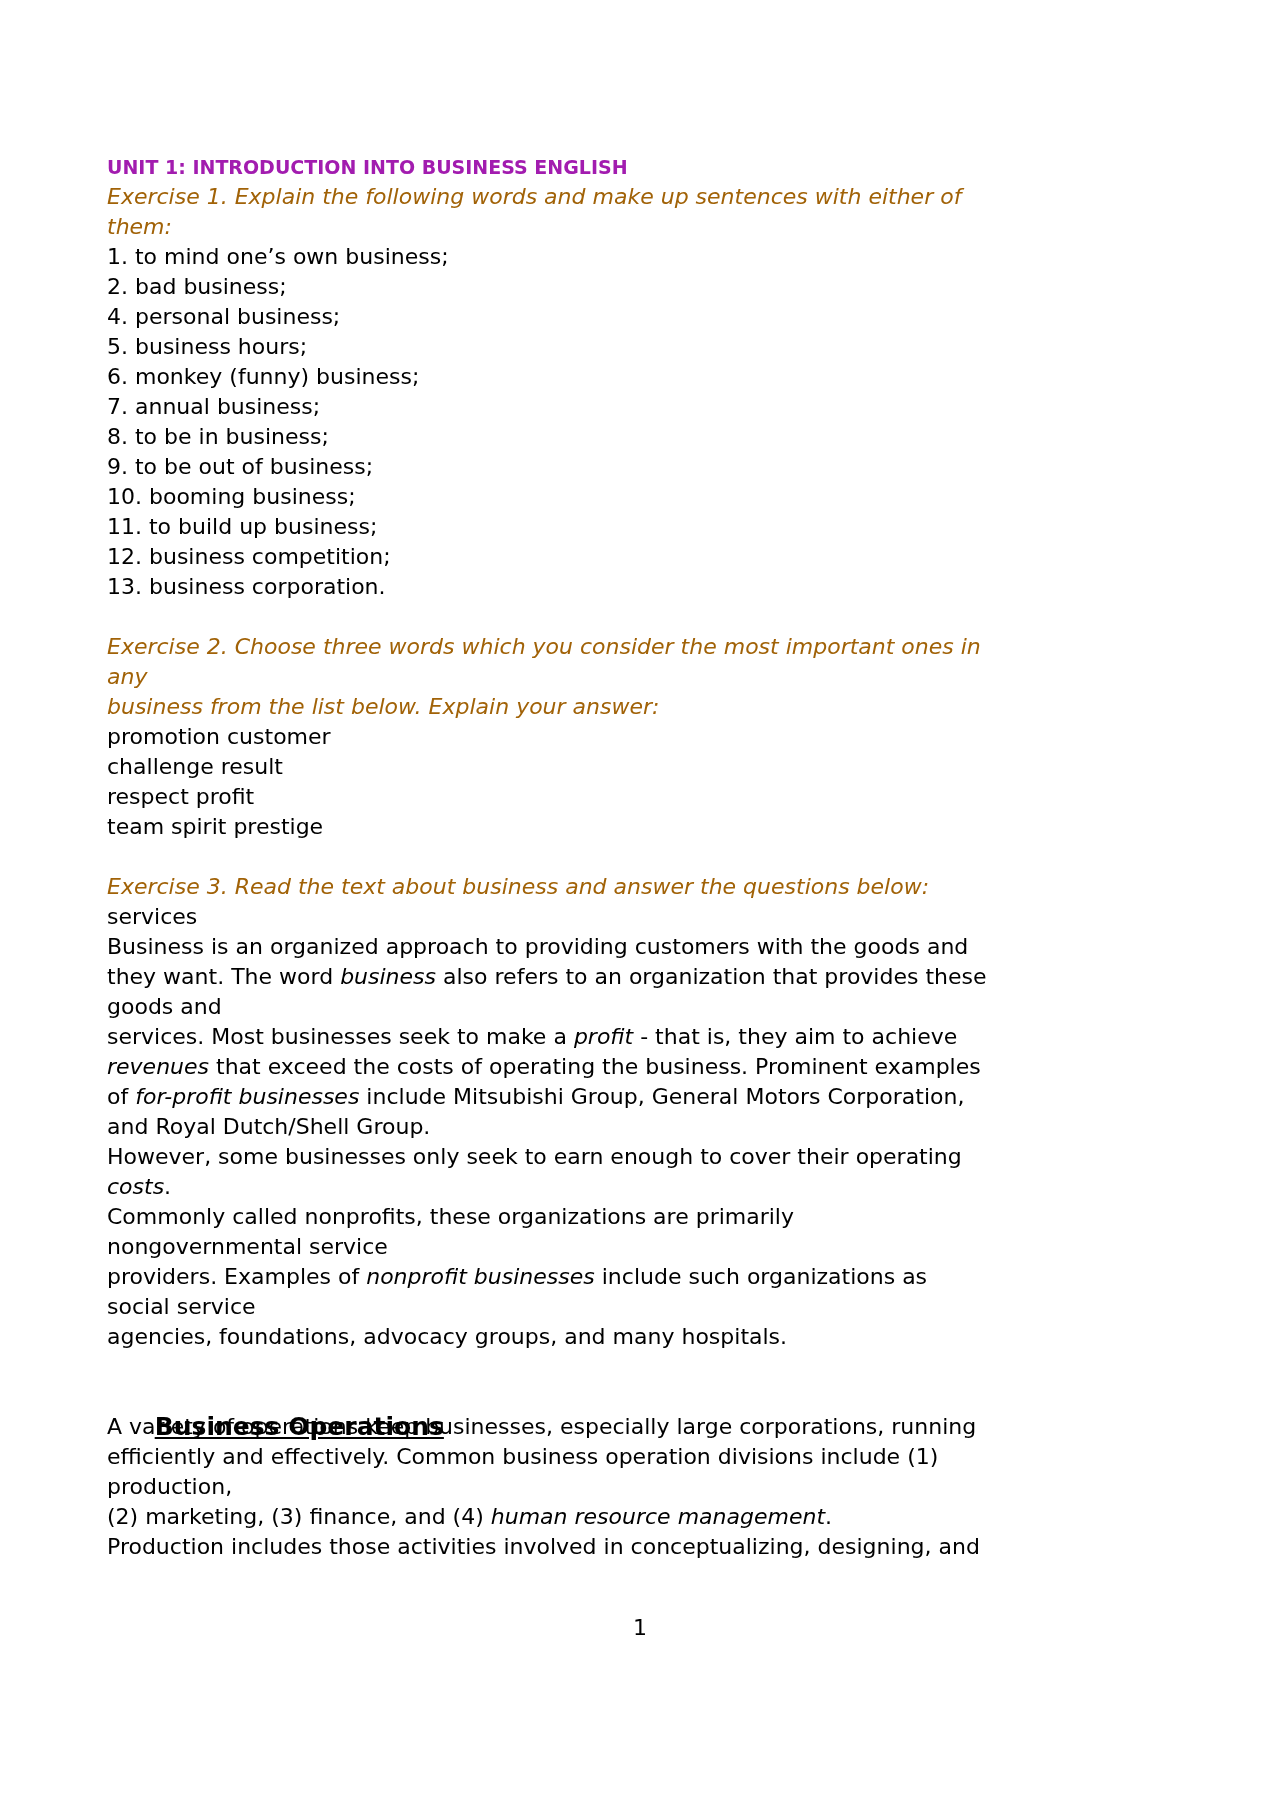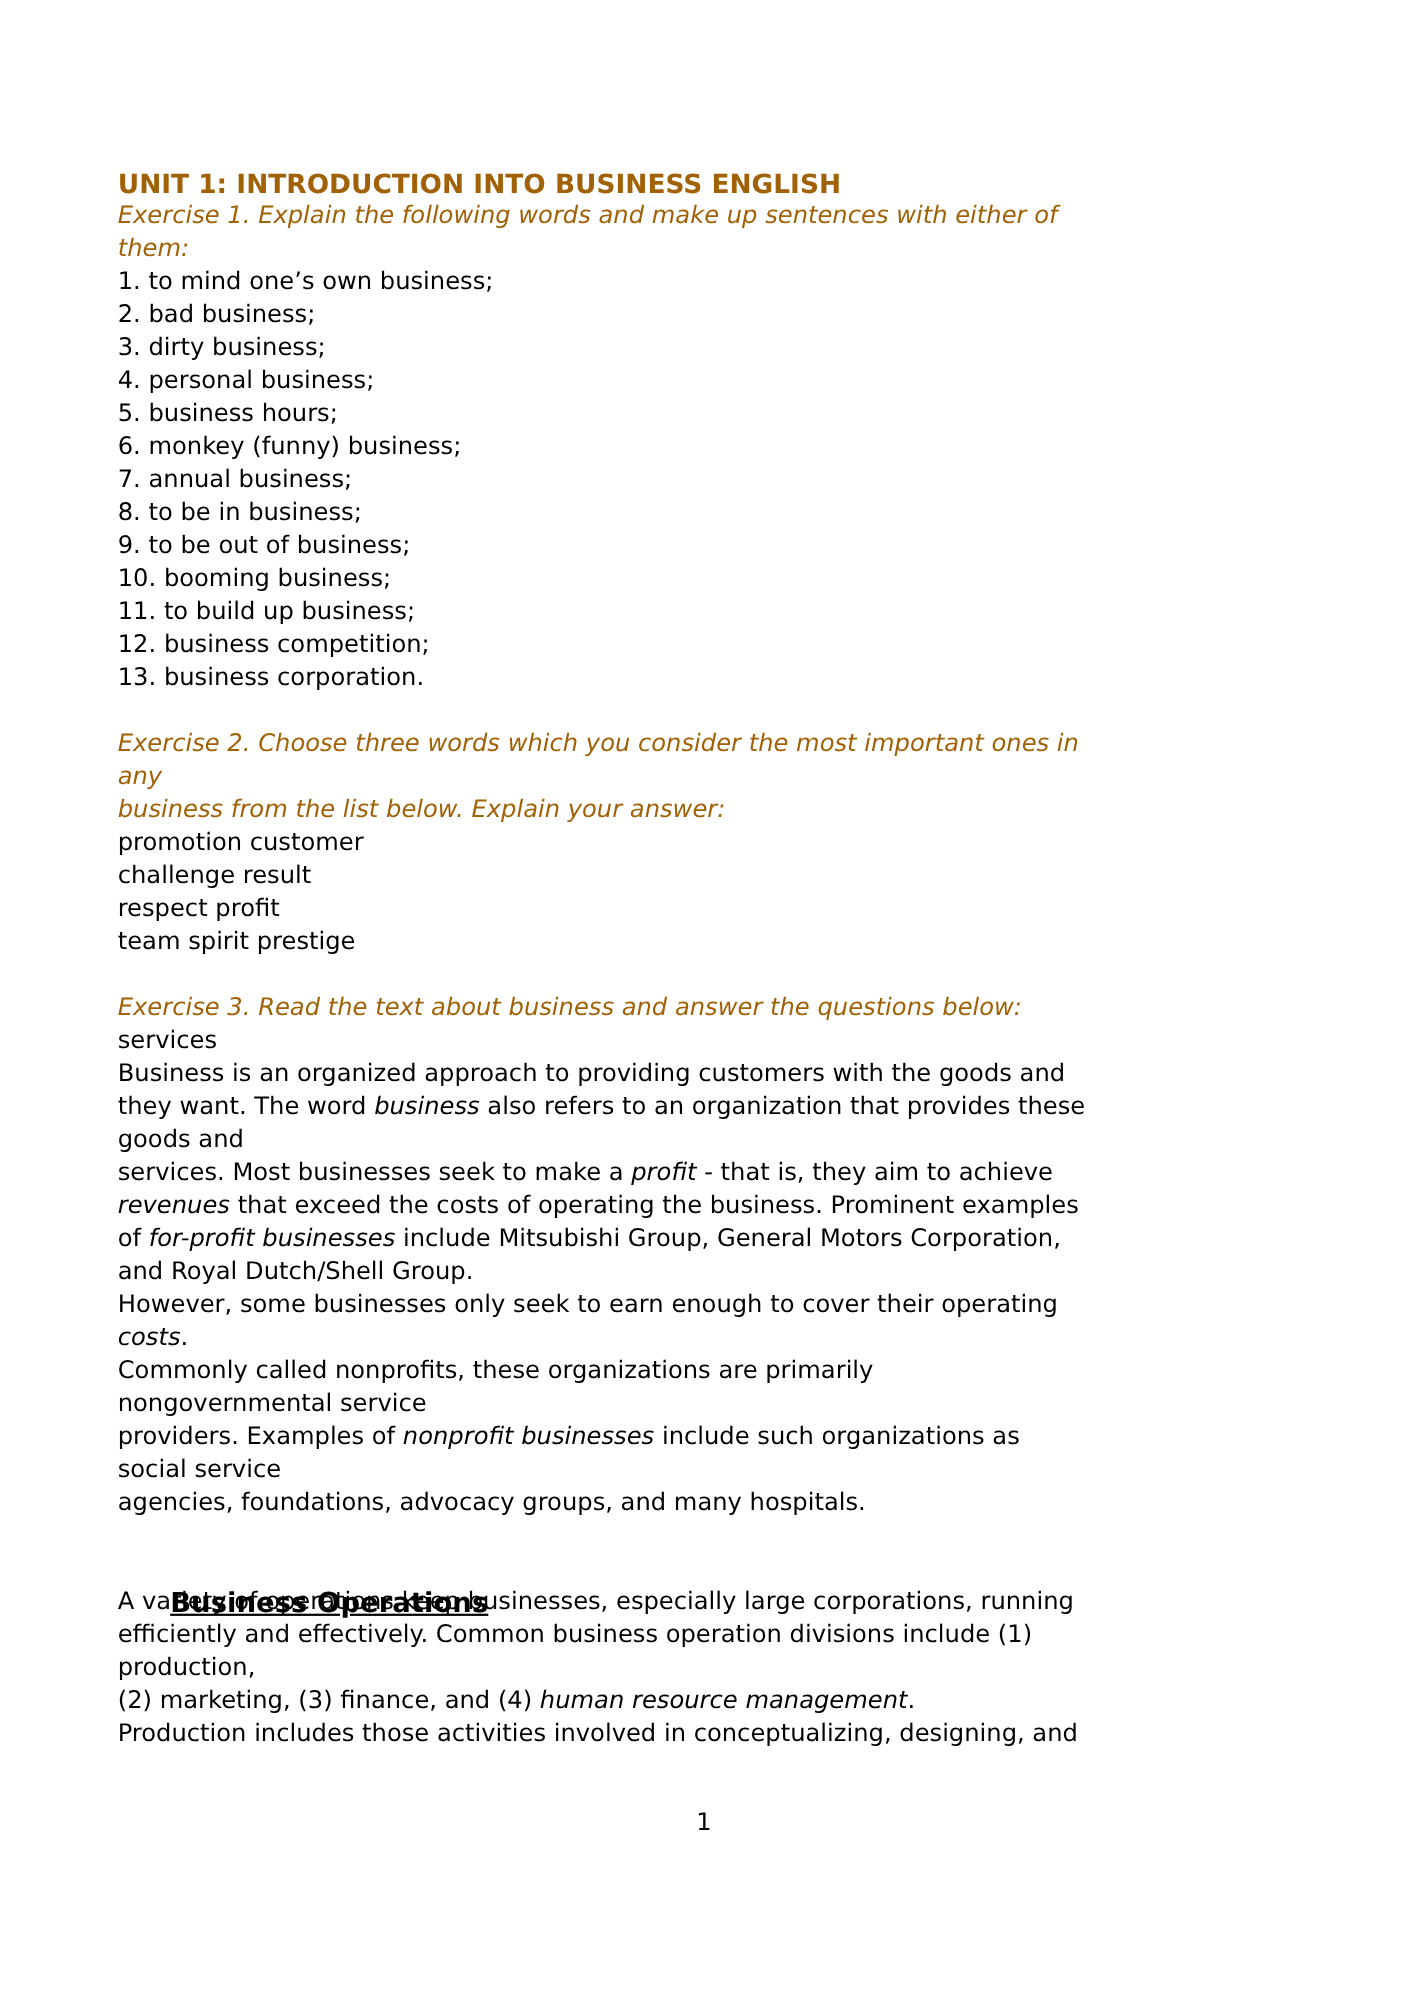--- a/index.html
+++ b/index.html
@@ -23,23 +23,23 @@
   }
   .line {
     height: 30px;
     line-height: 30px;
     font-size: 22px;
     white-space: pre;
   }
   .title-line {
     height: 30px;
     line-height: 30px;
-    font-size: 24px;
+    font-size: 19px;
     font-weight: bold;
-    color: #a16207;
+    color: #a21caf;
     white-space: pre;
   }
   .blue-italic .line {
     color: #a16207;
     font-style: italic;
   }
   .gap { height: 30px; }
   .bo-heading-line {
     height: 30px;
     line-height: 30px;
@@ -69,21 +69,20 @@
     <div class="title-line">UNIT 1: INTRODUCTION INTO BUSINESS ENGLISH</div>
 
     <div class="blue-italic">
         <div class="line">Exercise 1. Explain the following words and make up sentences with either of</div>
         <div class="line">them:</div>
       </div>
 
     <div>
         <div class="line">1. to mind one’s own business;</div>
         <div class="line">2. bad business;</div>
-        <div class="line">3. dirty business;</div>
         <div class="line">4. personal business;</div>
         <div class="line">5. business hours;</div>
         <div class="line">6. monkey (funny) business;</div>
         <div class="line">7. annual business;</div>
         <div class="line">8. to be in business;</div>
         <div class="line">9. to be out of business;</div>
         <div class="line">10. booming business;</div>
         <div class="line">11. to build up business;</div>
         <div class="line">12. business competition;</div>
         <div class="line">13. business corporation.</div>

